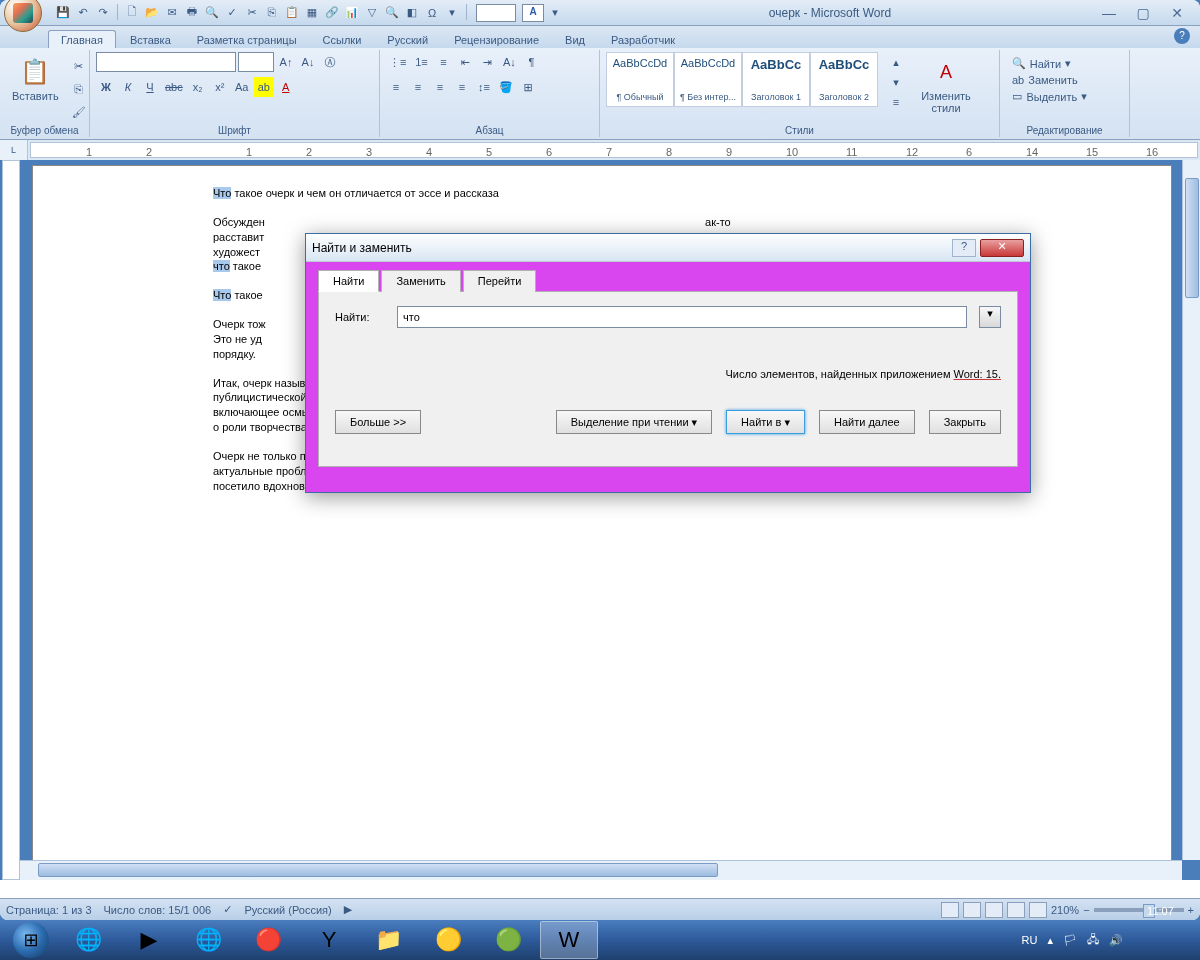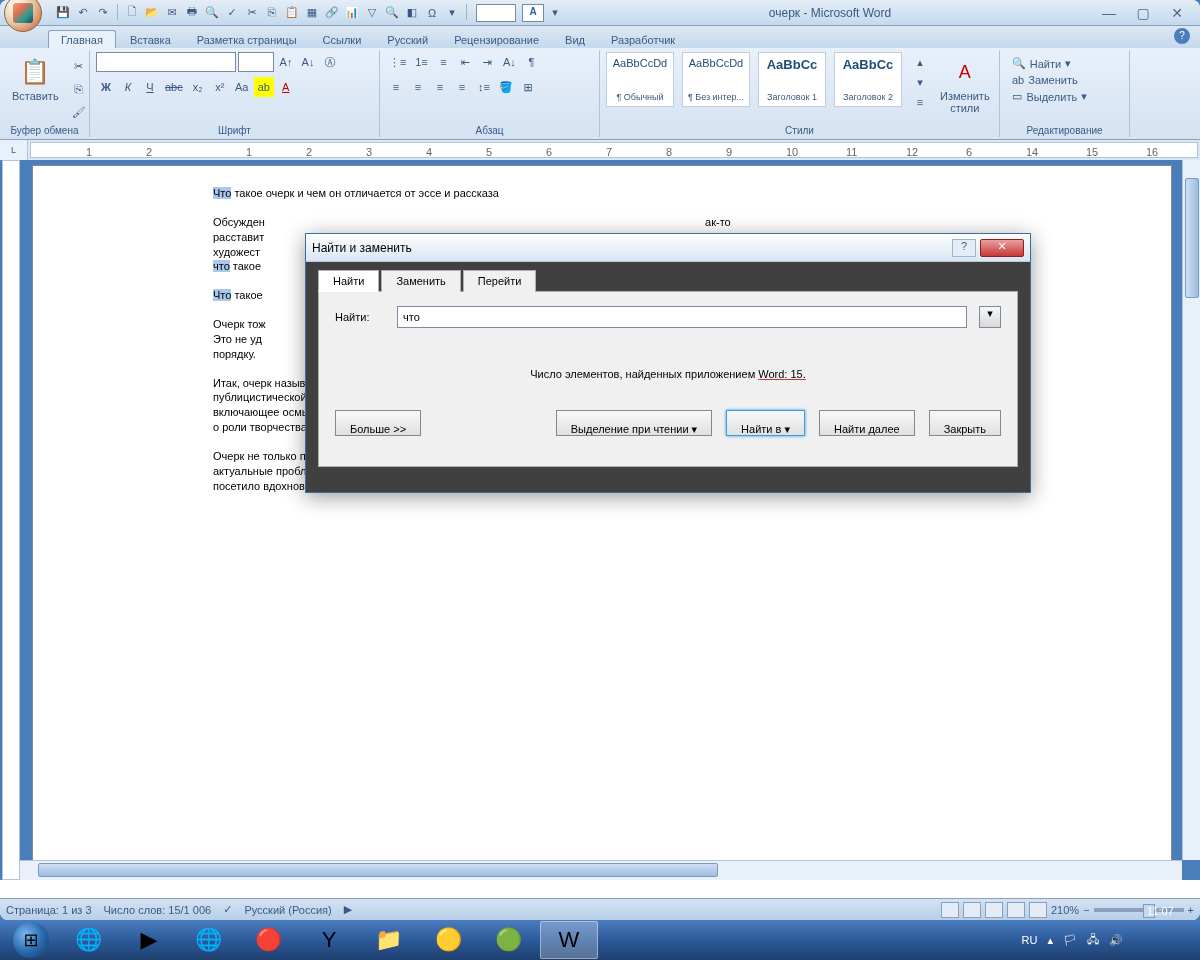--- a/index.html
+++ b/index.html
@@ -21,21 +21,21 @@
 .help-btn{position:absolute;right:10px;top:2px;width:16px;height:16px;background:#4a7ebb;color:#fff;border-radius:50%;font-size:10px;text-align:center;line-height:16px;}
 .ribbon{height:92px;background:linear-gradient(to bottom,#e8f0fa,#d4e2f2);border-bottom:1px solid #8ba0bc;display:flex;padding:2px 0;}
 .ribbon-group{border-right:1px solid #b0c3da;padding:2px 6px;display:flex;flex-direction:column;position:relative;}
 .rg-label{position:absolute;bottom:1px;left:0;right:0;text-align:center;font-size:10px;color:#3b5a83;}
 .rg-content{flex:1;display:flex;align-items:flex-start;gap:4px;}
 .big-btn{display:flex;flex-direction:column;align-items:center;gap:2px;padding:4px 6px;color:#3b5a83;font-size:10px;}
 .big-btn-icon{width:32px;height:32px;display:flex;align-items:center;justify-content:center;font-size:24px;}
 .rb-row{display:flex;gap:2px;margin-bottom:2px;align-items:center;}
 .rb-btn{min-width:20px;height:20px;border:1px solid transparent;display:flex;align-items:center;justify-content:center;font-size:11px;color:#3b5a83;padding:0 2px;}
 .rb-input{height:20px;background:#fff;border:1px solid #7a8ca4;font-size:11px;padding:0 3px;}
-.style-gallery{display:flex;gap:8px;}
+.style-gallery{display:flex;gap:0;}
 .style-item{width:68px;height:55px;background:#fff;border:1px solid #c0cee0;padding:4px;display:flex;flex-direction:column;align-items:center;justify-content:space-between;}
 .style-preview{font-size:11px;color:#1f4e79;}
 .style-name{font-size:9px;color:#3b5a83;}
 .edit-group{display:flex;flex-direction:column;gap:2px;padding:4px;}
 .edit-item{display:flex;align-items:center;gap:4px;font-size:11px;color:#3b5a83;padding:1px 2px;}
 .ruler-area{height:20px;background:#dce7f4;display:flex;}
 .ruler-corner{width:28px;background:#e8f0fa;border-right:1px solid #b0c3da;font-size:9px;text-align:center;color:#3b5a83;line-height:20px;}
 .ruler-h{flex:1;background:#fff;position:relative;font-size:8px;color:#666;border:1px solid #b0c3da;margin:2px;}
 .ruler-h span{position:absolute;top:3px;}
 .doc-area{position:absolute;top:160px;left:0;right:0;bottom:40px;background:#4a7ebb;overflow:hidden;}
@@ -48,38 +48,38 @@
 .scrollbar-h{position:absolute;bottom:0;left:20px;right:18px;height:20px;background:#e8f0fa;border-top:1px solid #b0c3da;}
 .scroll-thumb-v{width:14px;height:120px;background:linear-gradient(to right,#cfe0f4,#9ebce0);border:1px solid #7a9cc4;border-radius:2px;margin:18px 2px;}
 .scroll-thumb-h{height:14px;width:680px;background:linear-gradient(to bottom,#cfe0f4,#9ebce0);border:1px solid #7a9cc4;border-radius:2px;margin:2px 18px;}
 .statusbar{position:absolute;bottom:0;left:0;right:0;height:22px;background:linear-gradient(to bottom,#d4e2f2,#b8cfe8);display:flex;align-items:center;padding:0 6px;gap:12px;font-size:10px;color:#3b5a83;border-top:1px solid #8ba0bc;}
 .sb-item{display:flex;align-items:center;gap:3px;}
 .sb-right{margin-left:auto;display:flex;align-items:center;gap:4px;}
 .view-btn{width:18px;height:16px;border:1px solid #8ba0bc;background:#e4edf7;}
 .zoom-slider{width:90px;height:4px;background:#8ba0bc;position:relative;}
 .zoom-slider::after{content:"";position:absolute;left:55%;top:-4px;width:10px;height:12px;background:#c5d9ed;border:1px solid #7a9cc4;}
 
-.dialog{position:absolute;left:305px;top:233px;width:726px;height:260px;background:#404040;border:1px solid #3a6ea5;box-shadow:0 4px 20px rgba(0,0,0,0.4);}
+.dialog{position:absolute;left:305px;top:233px;width:726px;height:260px;background:#d946ef;border:1px solid #3a6ea5;box-shadow:0 4px 20px rgba(0,0,0,0.4);}
 .dlg-title{height:28px;background:linear-gradient(to bottom,#fefefe,#d8e6f4);display:flex;align-items:center;padding:0 6px;border-bottom:1px solid #c0c8d4;}
 .dlg-title-text{flex:1;font-size:12px;color:#000;}
 .dlg-help{width:24px;height:18px;background:#e4edf7;border:1px solid #a0b4cc;text-align:center;color:#3b5a83;margin-right:4px;}
 .dlg-close{width:44px;height:18px;background:linear-gradient(to bottom,#e9a0a0,#c83838);border:1px solid #8a2020;color:#fff;text-align:center;border-radius:2px;}
 .dlg-body{padding:8px 12px;}
 .dlg-tabs{display:flex;border-bottom:1px solid #b0b0b0;}
 .dlg-tab{padding:4px 14px;background:#f0f0f0;border:1px solid #b0b0b0;border-bottom:none;margin-right:2px;margin-bottom:-1px;font-size:11px;}
 .dlg-tab.active{background:#fff;border-bottom:1px solid #fff;}
 .dlg-content{background:#fff;border:1px solid #b0b0b0;border-top:none;padding:14px 16px;height:175px;position:relative;background:#f0f0f0;}
 .dlg-row{display:flex;align-items:center;gap:12px;margin-bottom:10px;}
 .dlg-label{width:50px;font-size:11px;}
 .dlg-input{flex:1;height:22px;background:#fff;border:1px solid #7a8ca4;padding:2px 5px;font-size:11px;}
 .dlg-dropdown{width:22px;height:22px;background:linear-gradient(to bottom,#f8f8f8,#d8d8d8);border:1px solid #7a8ca4;text-align:center;}
-.dlg-msg{text-align:center;font-size:11px;margin-top:40px;}
+.dlg-msg{text-align:right;font-size:11px;margin-top:40px;}
 .dlg-msg .uline{text-decoration:underline;text-decoration-color:#c83838;}
 .dlg-buttons{display:flex;gap:14px;margin-top:30px;align-items:center;}
-.dlg-btn{height:24px;padding:12px 14px;background:linear-gradient(to bottom,#f8f8f8,#e0e0e0);border:1px solid #888;font-size:11px;}
+.dlg-btn{height:24px;padding:5px 14px;background:linear-gradient(to bottom,#f8f8f8,#e0e0e0);border:1px solid #888;font-size:11px;}
 .dlg-btn.focus{border:1px solid #3a9de0;box-shadow:0 0 3px #3a9de0;}
 .spacer{flex:1;}
 
 .taskbar{position:absolute;bottom:0;left:0;right:0;height:40px;background:linear-gradient(to bottom,#4a7dbf,#2d5a9a,#1e406e);display:flex;align-items:center;padding:0 4px;gap:2px;}
 .start-btn{width:54px;height:40px;display:flex;align-items:center;justify-content:center;}
 .start-orb{width:36px;height:36px;background:radial-gradient(circle at 35% 35%,#7ab8f0,#2b6cb0,#12365e);border-radius:50%;display:flex;align-items:center;justify-content:center;font-size:18px;}
 .task-btn{width:58px;height:38px;display:flex;align-items:center;justify-content:center;font-size:22px;border-radius:2px;}
 .task-btn.active{background:rgba(255,255,255,0.25);border:1px solid rgba(255,255,255,0.4);}
 .tray{margin-left:auto;display:flex;align-items:center;gap:10px;color:#fff;font-size:11px;padding-right:8px;}
 .tray-time{display:flex;flex-direction:column;align-items:center;font-size:11px;line-height:1.2;gap:44px;}

